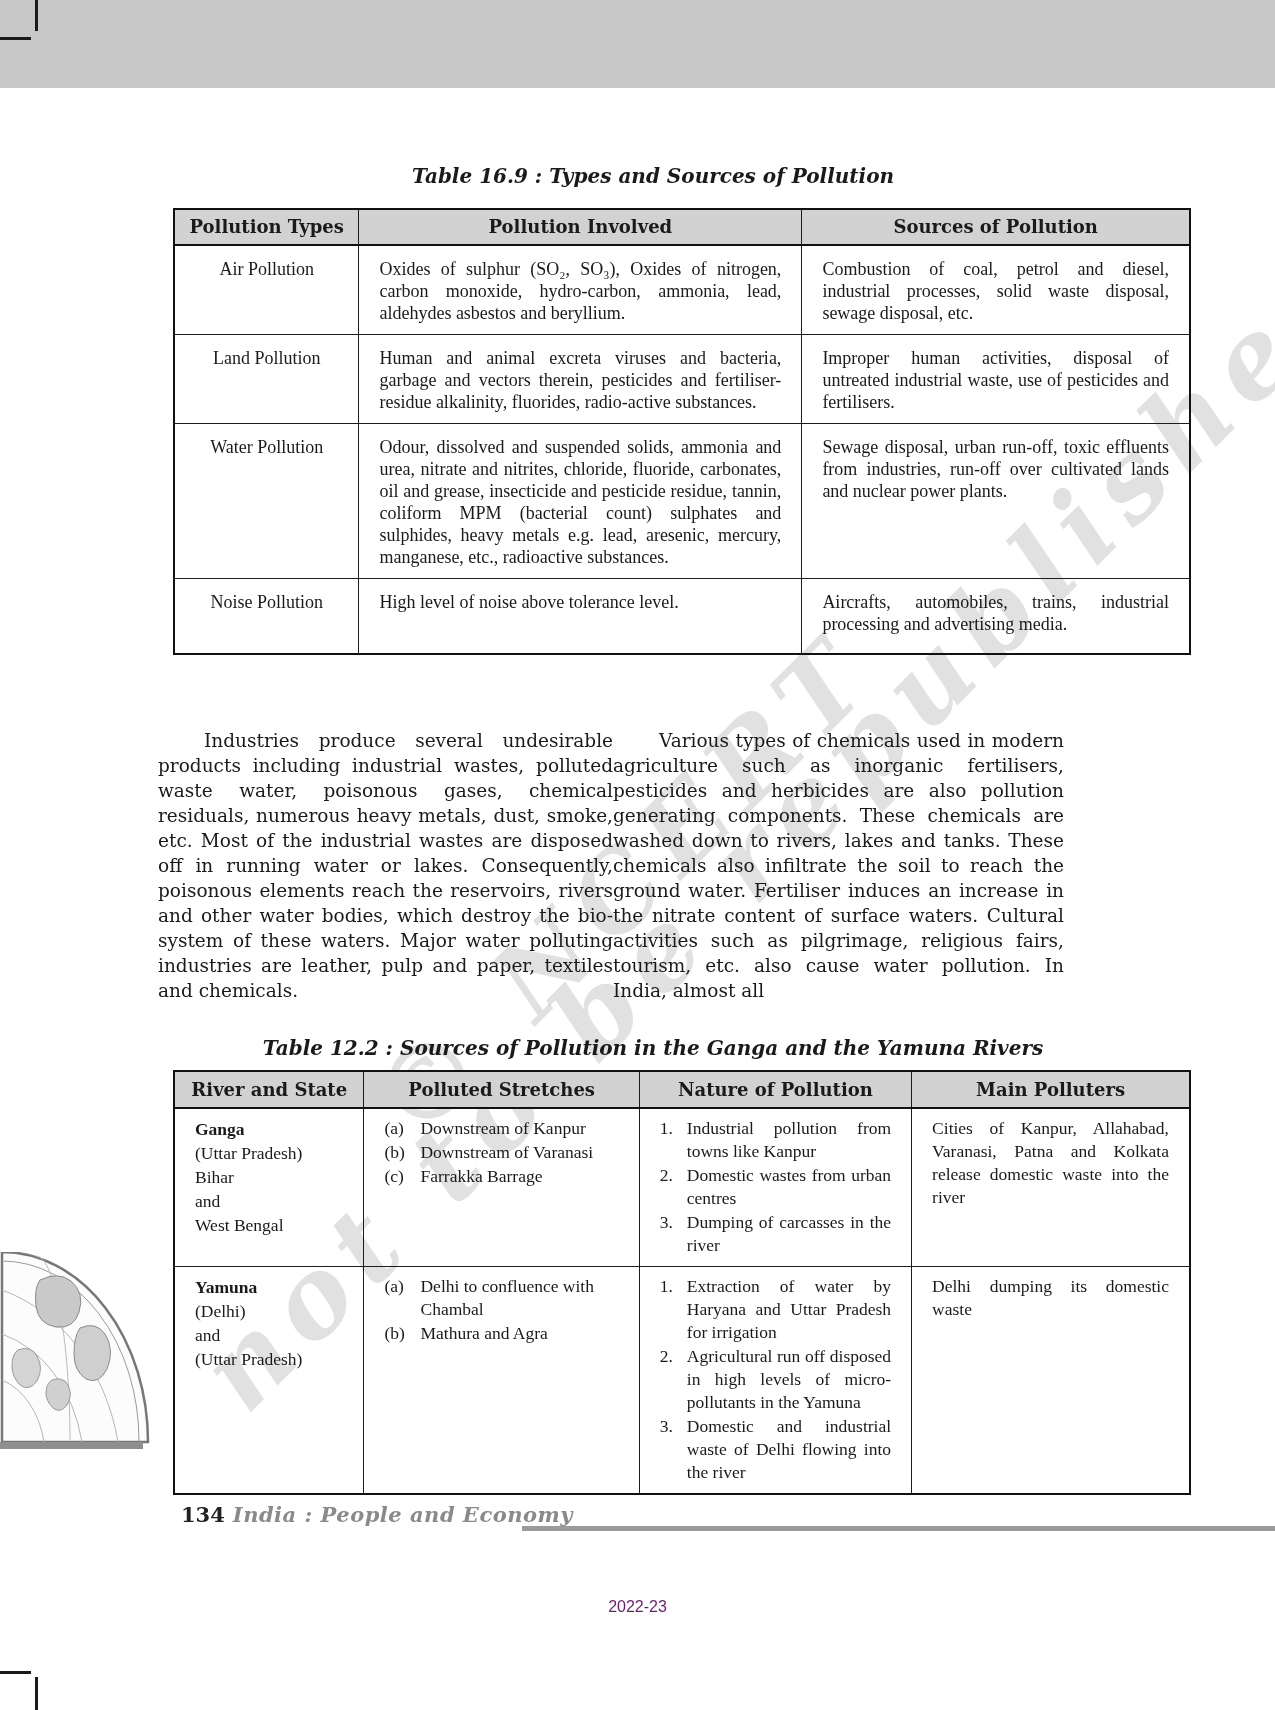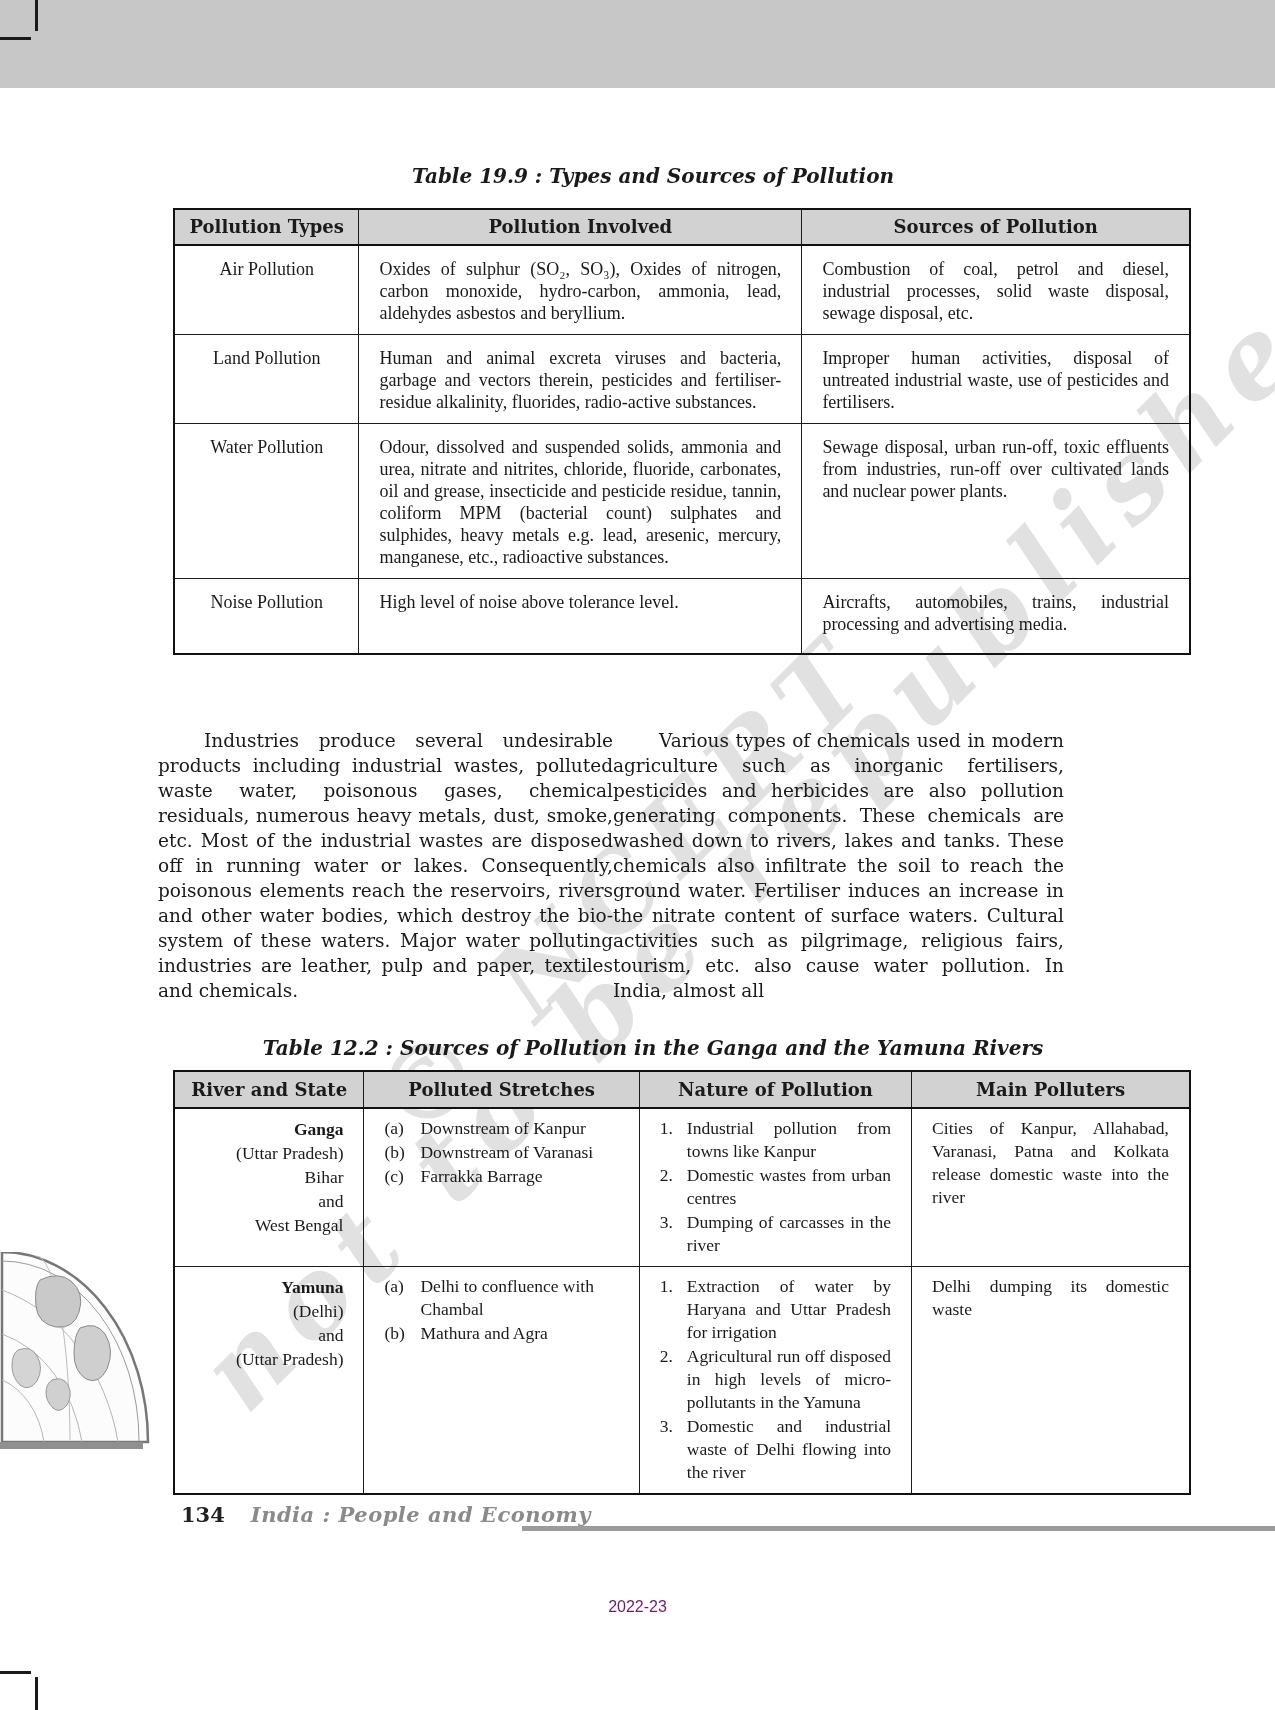--- a/index.html
+++ b/index.html
@@ -44,34 +44,34 @@
     background:#d2d2d2;text-align:center;vertical-align:middle;
     font-family:"DejaVu Serif",serif;font-weight:bold;font-size:18px;
     padding:6px 4px;border-bottom:2.5px solid #111;
   }
   .cell-center{text-align:center;padding-top:12px;}
   .cell-just{text-align:justify;margin-top:7px;}
   .tbl1 td{padding-top:12px;padding-bottom:10px;}
   .noise-row td{height:52px;}
 
   .river-name{font-weight:bold;}
-  .river-cell{text-align:right;line-height:24px;padding-top:12px;}
+  .river-cell{text-align:left;line-height:24px;padding-top:12px;}
   .li{display:grid;grid-template-columns:36px 1fr;margin-bottom:1px;}
   .li-n{grid-template-columns:27px 1fr;}
   .li .t{text-align:justify;}
 
   .twocol{
     position:absolute;left:158px;top:728px;width:920px;display:flex;
     font-family:"DejaVu Serif",serif;font-size:18.5px;line-height:25px;
   }
   .twocol p{margin:0;text-align:justify;text-indent:46px;}
   .col-left{width:455px;}
   .col-right{width:451px;}
 
-  .footer{position:absolute;left:181px;top:1502px;display:flex;align-items:flex-start;gap:26px;}
+  .footer{position:absolute;left:181px;top:1502px;display:flex;align-items:flex-start;gap:8px;}
   .pageno{font-family:"DejaVu Serif",serif;font-weight:bold;font-size:21px;color:#222;}
   .booktitle{
     font-family:"DejaVu Serif",serif;font-weight:bold;font-style:italic;
     font-size:21px;color:#8a8a8a;letter-spacing:0.5px;
   }
   .footer-rule{position:absolute;left:522px;top:1526px;width:753px;height:5px;background:#9b9b9b;}
   .yearline{
     position:absolute;left:0;top:1598px;width:1275px;text-align:center;
     font-family:"Liberation Sans",sans-serif;font-size:16px;color:#701a75;
   }
@@ -86,21 +86,21 @@
   <div class="crop cm-tl-v"></div>
   <div class="crop cm-tl-h"></div>
   <div class="crop cm-bl-h"></div>
   <div class="crop cm-bl-v"></div>
 
   <div class="wm wm1">not to be republished</div>
   <div class="wm wm2">© NCERT</div>
 
   <div class="layer">
 
-    <div class="tbl-title t1">Table 19.9 : Types and Sources of Pollution</div>
+    <div class="tbl-title t1">Table 16.9 : Types and Sources of Pollution</div>
 
     <table class="tbl tbl1">
       <colgroup>
           <col style="width:18.2%">
           <col style="width:43.6%">
           <col style="width:38.2%">
         </colgroup>
       <thead>
         <tr>
           <th>Pollution Types</th>

